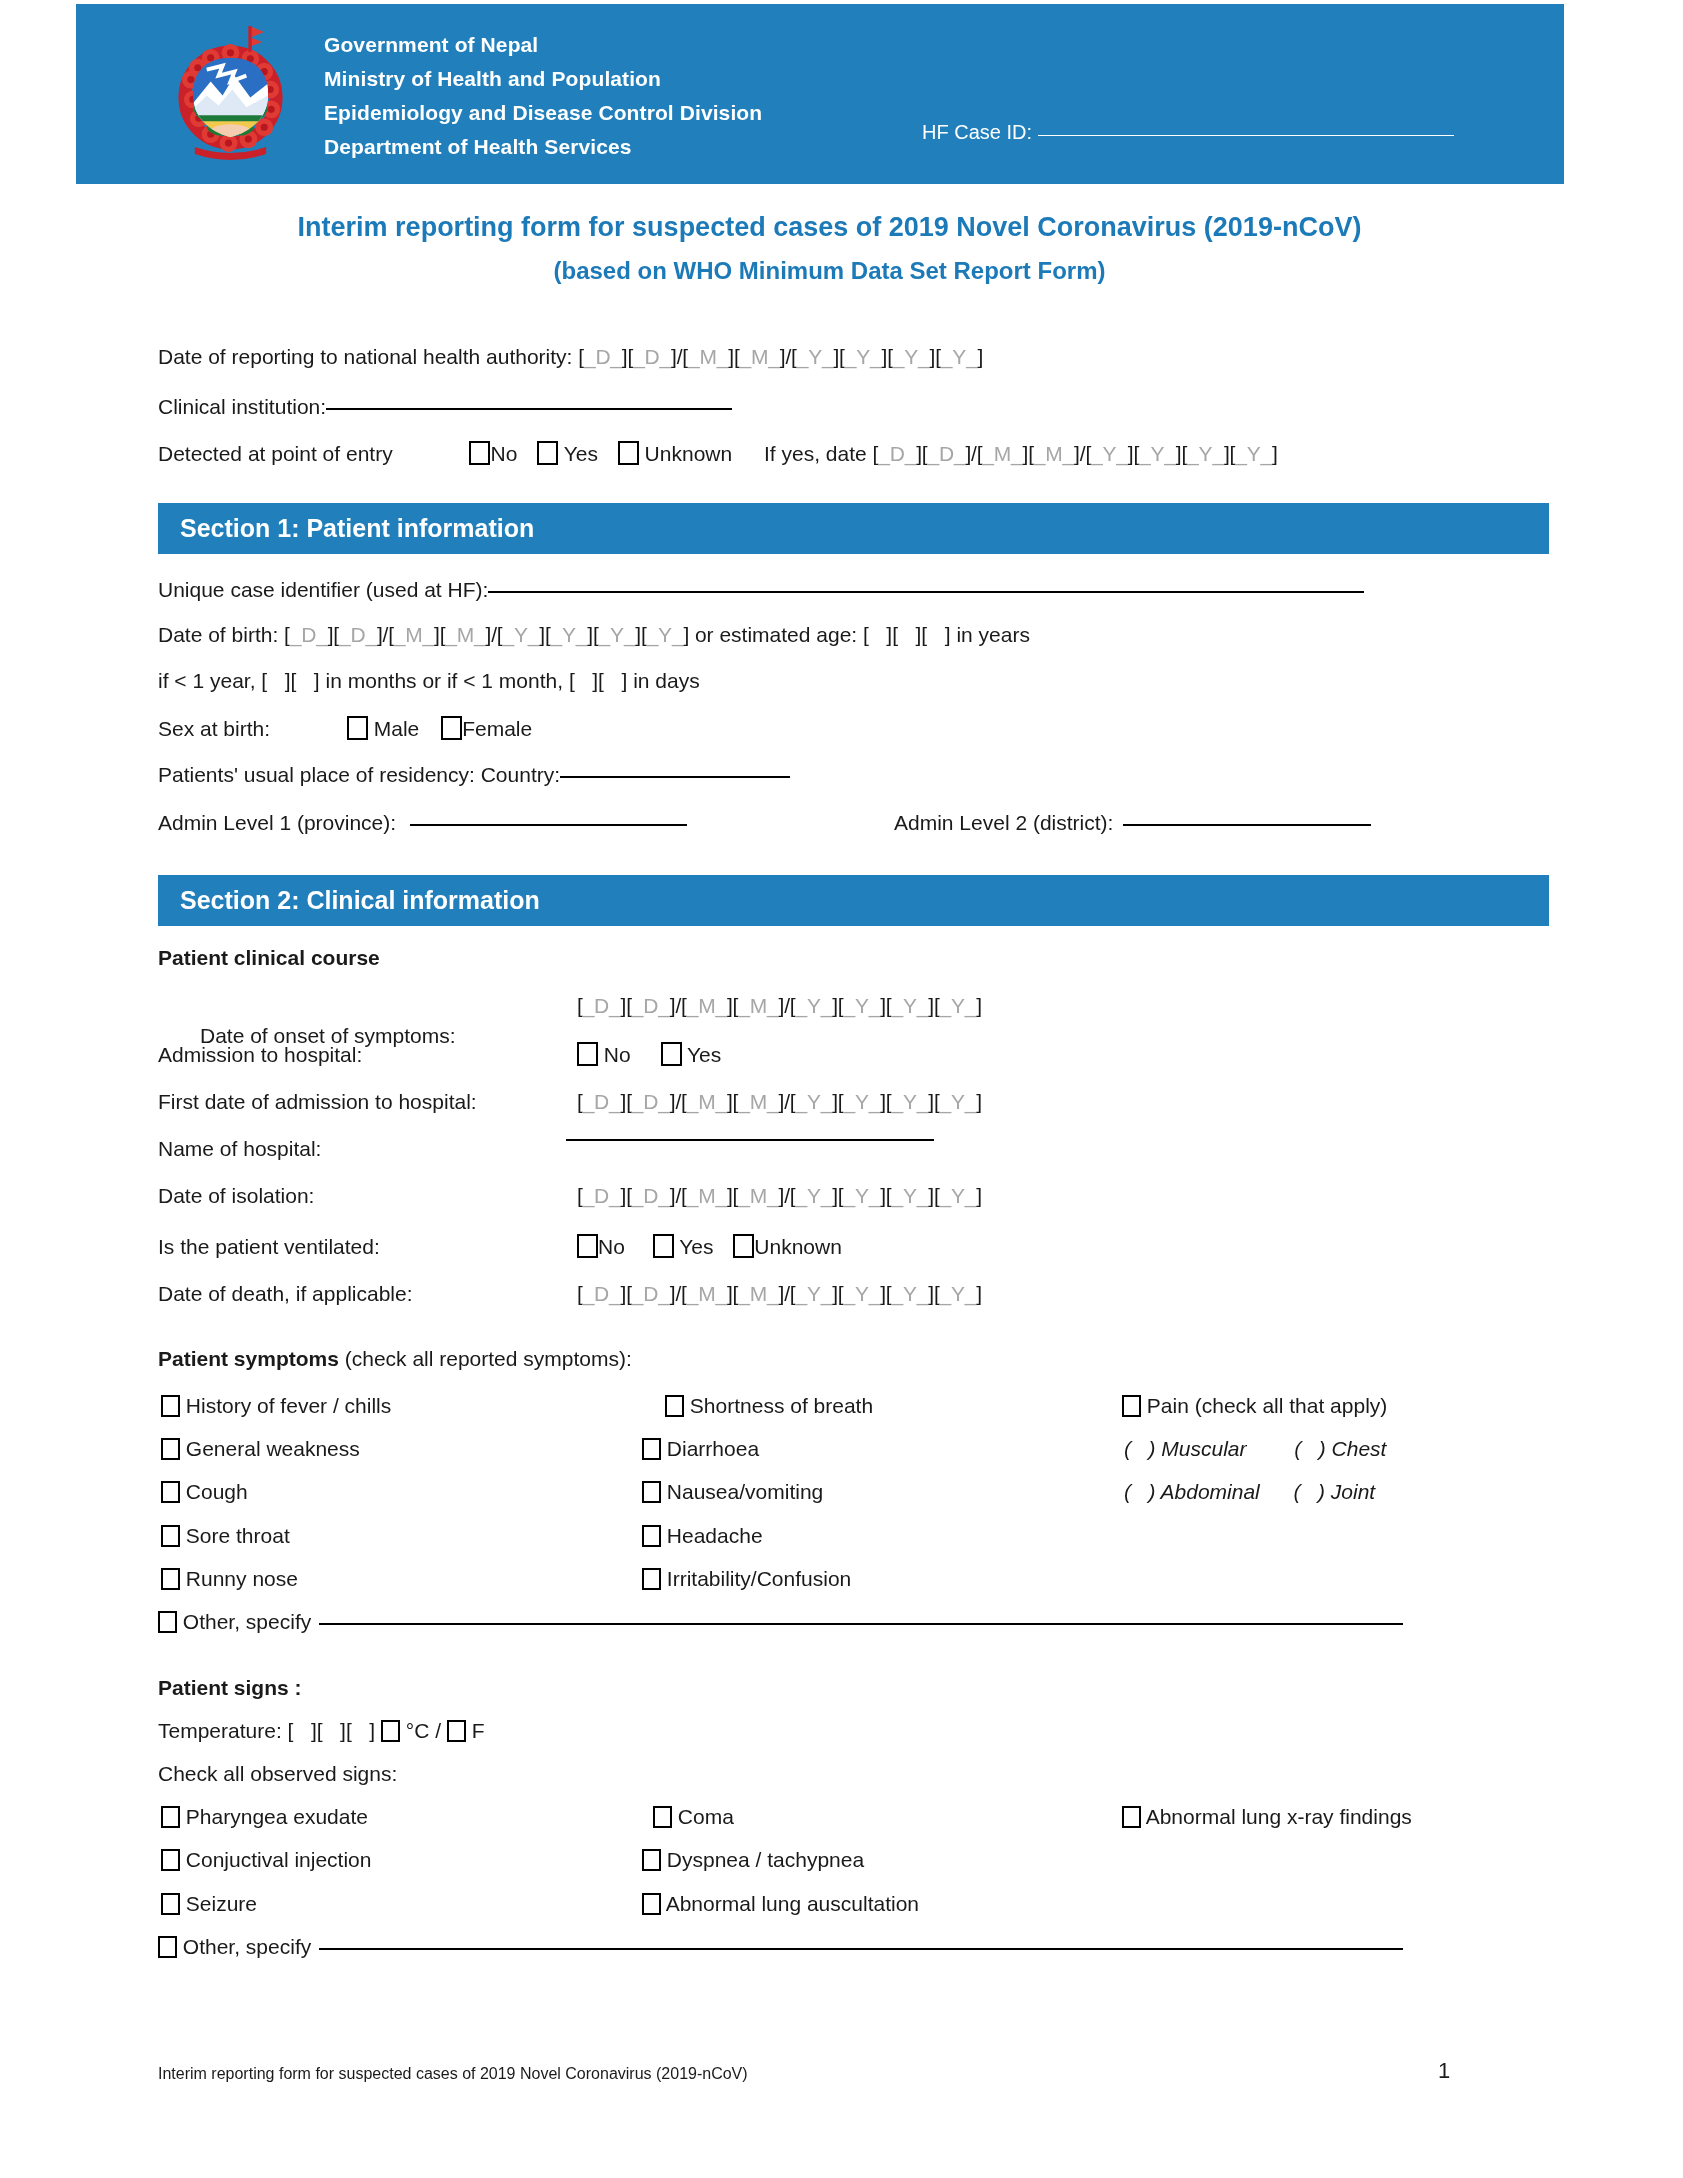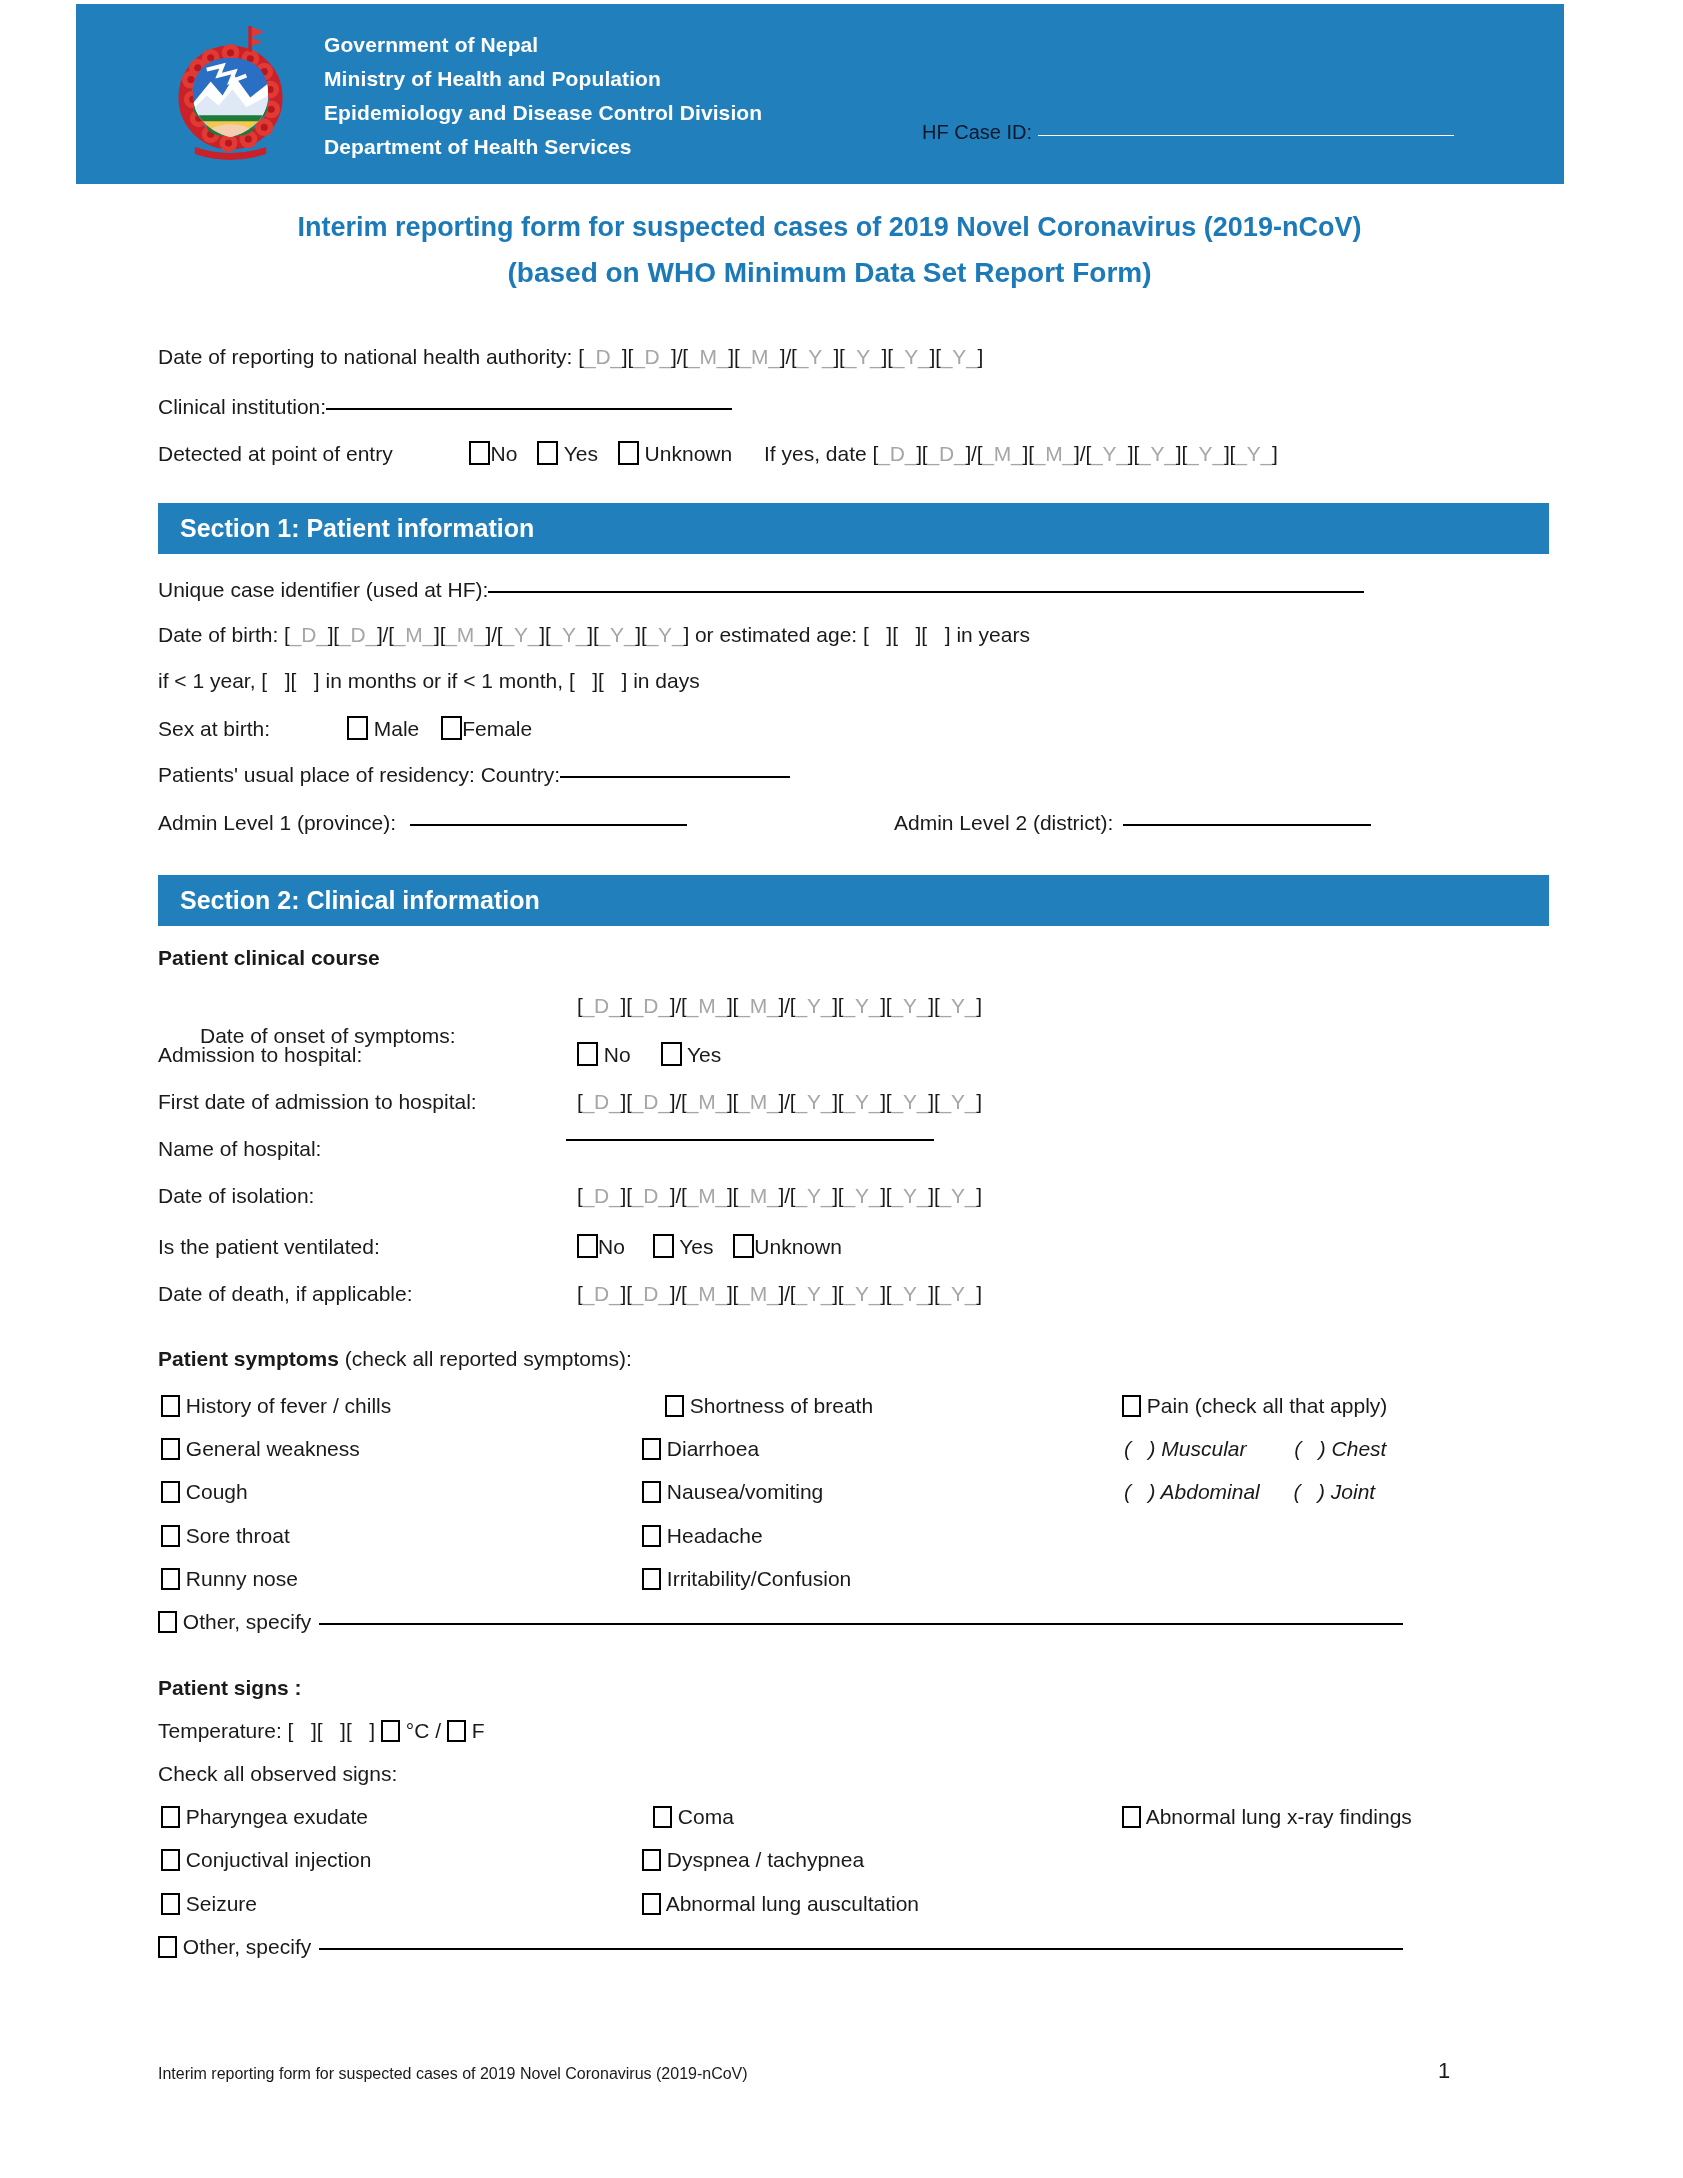--- a/index.html
+++ b/index.html
@@ -48,21 +48,21 @@
     color: #ffffff;
     font-weight: bold;
     font-size: 21px;
     line-height: 34px;
     letter-spacing: 0.1px;
   }
   .hf-case {
     position: absolute;
     left: 846px;
     top: 117px;
-    color: #0f172a;
+    color: #ffffff;
     font-size: 20px;
     white-space: nowrap;
   }
   .hf-case .rule {
     display: inline-block;
     width: 416px;
     border-bottom: 1.6px solid #ffffff;
     vertical-align: 3px;
     margin-left: 6px;
   }
@@ -78,21 +78,21 @@
     font-size: 27px;
     font-weight: bold;
   }
   .doc-subtitle {
     position: absolute;
     left: 71px;
     top: 257px;
     width: 1517px;
     text-align: center;
     color: #1c7ab8;
-    font-size: 28px;
+    font-size: 24px;
     font-weight: bold;
   }
 
   
   .ln {
     position: absolute;
     font-size: 21px;
     line-height: 26px;
     white-space: nowrap;
     color: #1a1a1a;

